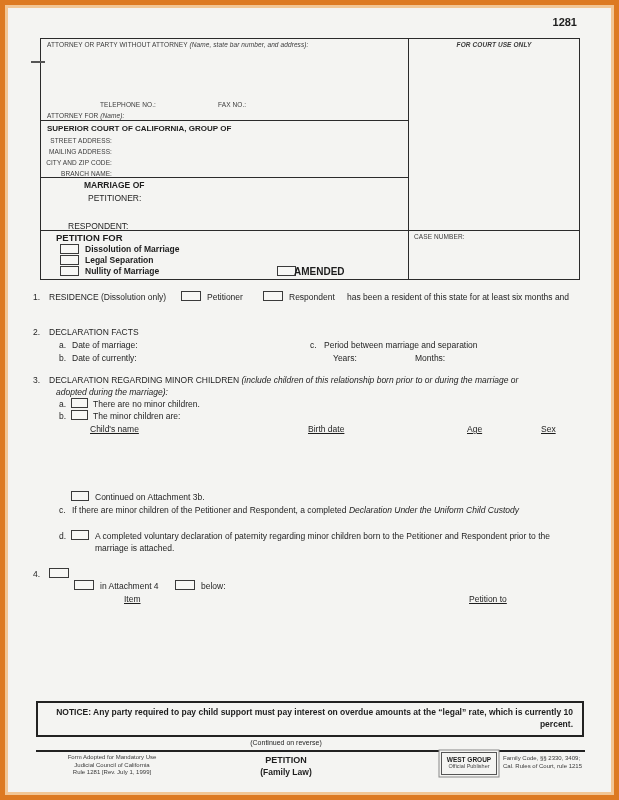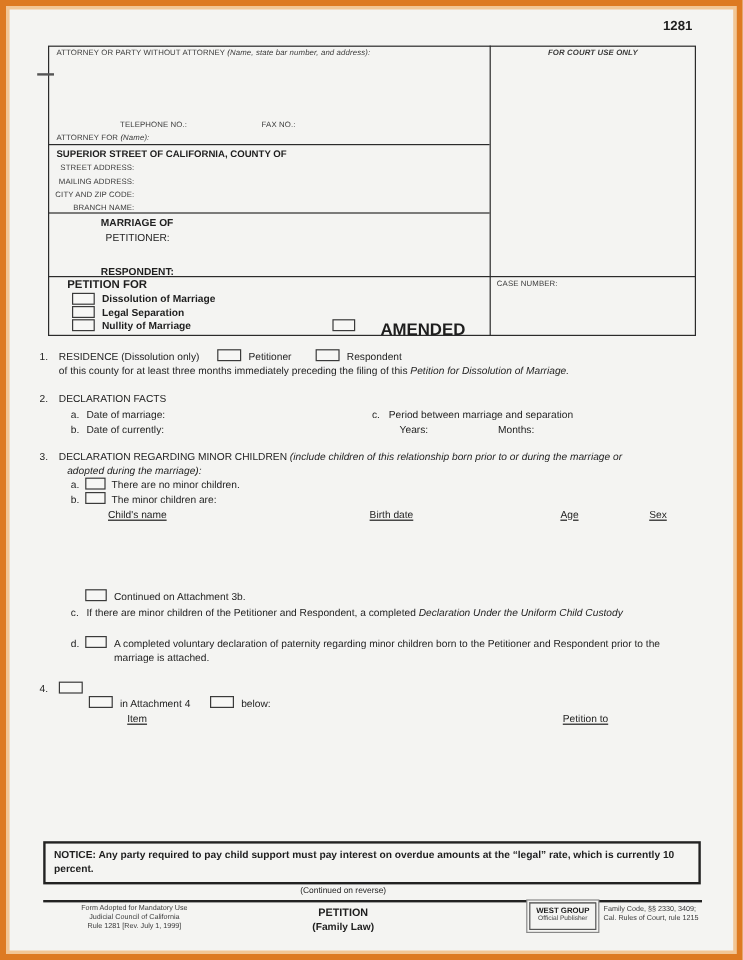--- a/index.html
+++ b/index.html
@@ -16,21 +16,21 @@
   .t{font-size:6.5px;color:#3a3a3a;letter-spacing:.1px;} 
   .s{font-size:8.5px;} 
   .b{font-weight:bold;}
   .i{font-style:italic;}
   .u{text-decoration:underline;}
   .hline{position:absolute;height:1px;background:#2b2b2b;}
   .vline{position:absolute;width:1px;background:#2b2b2b;}
   .box{position:absolute;border:1px solid #2b2b2b;box-sizing:border-box;background:transparent;}
   .cb{position:absolute;border:1px solid #3a3a3a;box-sizing:border-box;background:#f7f7f5;}
   .ctr{text-align:center;}
-  .wrap{white-space:normal;}
+  .wrap{white-space:normal;text-align:right;}
 </style>
 </head>
 <body>
 
 <div class="page">
 
   <div class="abs b" style="top:16px;right:42px;font-size:11px;">1281</div>
 
   <div class="box" style="left:40px;top:38px;width:540px;height:242px;"></div>
   <div class="vline" style="left:408px;top:38px;height:242px;"></div>
@@ -43,51 +43,49 @@
   </div>
   <div class="hline" style="left:31px;top:61px;width:14px;height:2px;background:#555;"></div>
   <div class="abs t" style="left:100px;top:101px;">TELEPHONE NO.:</div>
   <div class="abs t" style="left:218px;top:101px;">FAX NO.:</div>
   <div class="abs t" style="left:47px;top:112px;">
     <span>ATTORNEY FOR </span><span class="i">(Name):</span>
   </div>
 
   <div class="abs t b i ctr" style="left:408px;top:41px;width:172px;">FOR COURT USE ONLY</div>
 
-  <div class="abs b" style="left:47px;top:124px;font-size:8px;">SUPERIOR STREET OF CALIFORNIA, COUNTY OF</div>
+  <div class="abs b" style="left:47px;top:124px;font-size:8px;">SUPERIOR COURT OF CALIFORNIA, GROUP OF</div>
   <div class="abs t" style="left:40px;top:137px;width:72px;text-align:right;">STREET ADDRESS:</div>
   <div class="abs t" style="left:40px;top:148px;width:72px;text-align:right;">MAILING ADDRESS:</div>
   <div class="abs t" style="left:40px;top:159px;width:72px;text-align:right;">CITY AND ZIP CODE:</div>
   <div class="abs t" style="left:40px;top:170px;width:72px;text-align:right;">BRANCH NAME:</div>
 
   <div class="abs b" style="left:84px;top:180px;font-size:8.5px;">MARRIAGE OF</div>
   <div class="abs s" style="left:88px;top:193px;">PETITIONER:</div>
-  <div class="abs s" style="left:84px;top:221px;font-weight:bold;">RESPONDENT:</div>
+  <div class="abs s" style="left:68px;top:221px;">RESPONDENT:</div>
 
   <div class="abs b" style="left:56px;top:232px;font-size:9.5px;">PETITION FOR</div>
   <div class="cb" style="left:60px;top:244px;width:19px;height:10px;"></div>
   <div class="abs s b" style="left:85px;top:244px;">Dissolution of Marriage</div>
   <div class="cb" style="left:60px;top:255px;width:19px;height:10px;"></div>
   <div class="abs s b" style="left:85px;top:255px;">Legal Separation</div>
   <div class="cb" style="left:60px;top:266px;width:19px;height:10px;"></div>
   <div class="abs s b" style="left:85px;top:266px;">Nullity of Marriage</div>
   <div class="cb" style="left:277px;top:266px;width:19px;height:10px;"></div>
-  <div class="abs b" style="left:317px;top:266px;font-size:14px;">AMENDED</div>
+  <div class="abs b" style="left:294px;top:266px;font-size:10px;">AMENDED</div>
 
   <div class="abs t" style="left:414px;top:233px;">CASE NUMBER:</div>
 
   <div class="abs s" style="left:33px;top:292px;">1.</div>
   <div class="abs s" style="left:49px;top:292px;">RESIDENCE (Dissolution only)</div>
   <div class="cb" style="left:181px;top:291px;width:20px;height:10px;"></div>
   <div class="abs s" style="left:207px;top:292px;">Petitioner</div>
   <div class="cb" style="left:263px;top:291px;width:20px;height:10px;"></div>
   <div class="abs s" style="left:289px;top:292px;">Respondent</div>
-  <div class="abs s" style="left:49px;top:304px;">
-    <span>of this county for at least three months immediately preceding the filing of this </span><span class="i">Petition for Dissolution of Marriage.</span>
-  </div>
+  <div class="abs s" style="left:347px;top:292px;">has been a resident of this state for at least six months and</div>
 
   <div class="abs s" style="left:33px;top:327px;">2.</div>
   <div class="abs s" style="left:49px;top:327px;">DECLARATION FACTS</div>
   <div class="abs s" style="left:59px;top:340px;">a.</div>
   <div class="abs s" style="left:72px;top:340px;">Date of marriage:</div>
   <div class="abs s" style="left:59px;top:353px;">b.</div>
   <div class="abs s" style="left:72px;top:353px;">Date of currently:</div>
   <div class="abs s" style="left:310px;top:340px;">c.</div>
   <div class="abs s" style="left:324px;top:340px;">Period between marriage and separation</div>
   <div class="abs s" style="left:333px;top:353px;">Years:</div>
@@ -123,21 +121,21 @@
   <div class="cb" style="left:71px;top:530px;width:18px;height:10px;"></div>
   <div class="abs s" style="left:95px;top:531px;text-align:center;">A completed voluntary declaration of paternity regarding minor children born to the Petitioner and Respondent prior to the</div>
   <div class="abs s" style="left:95px;top:543px;">marriage is attached.</div>
 
   <div class="abs s" style="left:33px;top:569px;">4.</div>
   <div class="cb" style="left:49px;top:568px;width:20px;height:10px;"></div>
   <div class="cb" style="left:74px;top:580px;width:20px;height:10px;"></div>
   <div class="abs s" style="left:100px;top:581px;">in Attachment 4</div>
   <div class="cb" style="left:175px;top:580px;width:20px;height:10px;"></div>
   <div class="abs s" style="left:201px;top:581px;">below:</div>
-  <div class="abs s u" style="left:82px;top:594px;padding-left:24px;">Item</div>
+  <div class="abs s u" style="left:100px;top:594px;padding-left:24px;">Item</div>
   <div class="abs s u" style="left:469px;top:594px;">Petition to</div>
 
   <div class="box" style="left:36px;top:701px;width:548px;height:36px;border-width:2px;border-color:#222;"></div>
   <div class="abs s b wrap" style="left:45px;top:706px;width:528px;line-height:12px;">NOTICE:  Any party required to pay child support must pay interest on overdue amounts at the “legal” rate, which is currently 10 percent.</div>
 
   <div class="abs ctr" style="left:186px;top:739px;width:200px;font-size:7px;">(Continued on reverse)</div>
   <div class="hline" style="left:36px;top:750px;width:549px;height:2px;background:#222;"></div>
 
   <div class="abs ctr" style="left:36px;top:754px;width:152px;font-size:6px;line-height:7.5px;color:#3a3a3a;">
     <div>Form Adopted for Mandatory Use</div>

